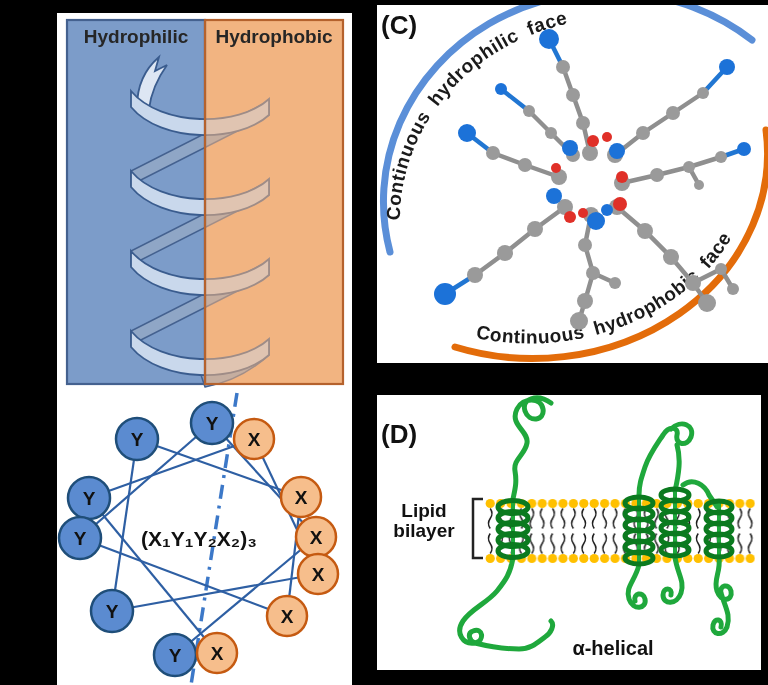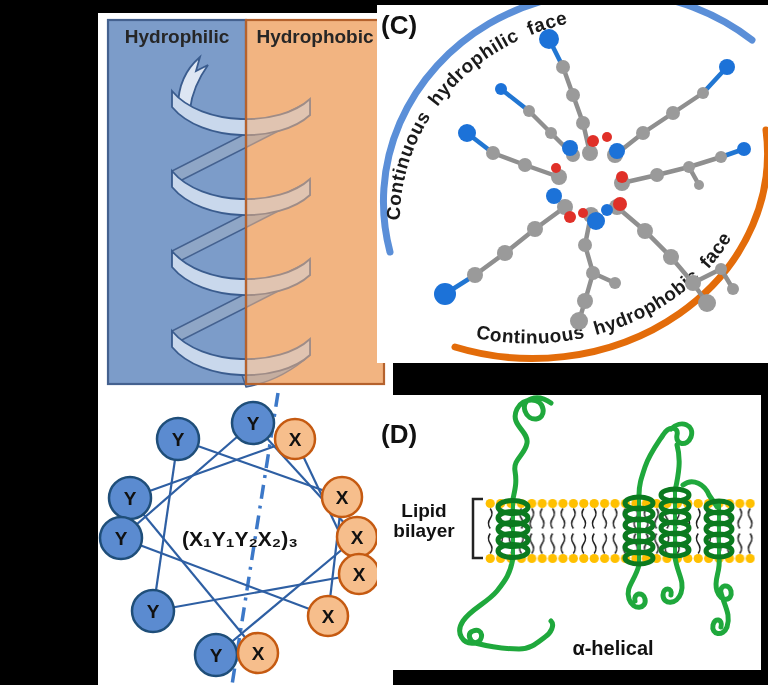--- a/index.html
+++ b/index.html
@@ -2,21 +2,21 @@
 <html><head>
 <meta charset="utf-8">
 <style>
   html,body{margin:0;padding:0;}
   body{
     width:768px;height:685px;position:relative;overflow:hidden;
     background:#000;
     font-family:"Liberation Sans","DejaVu Sans",sans-serif;
   }
   .panel{position:absolute;background:#fff;}
-  .left-card{left:57px;top:13px;width:295px;height:672px;margin-left:41px;}
+  .left-card{left:57px;top:13px;width:295px;height:672px;}
   .panel-c{left:377px;top:5px;width:391px;height:358px;}
   .panel-d{left:377px;top:395px;width:384px;height:275px;}
   svg{display:block;}
   .half-label{font-size:19px;font-weight:700;fill:#262626;}
   .panel-tag{font-size:26px;font-weight:700;fill:#111;}
   .arc-text{font-size:19px;font-weight:700;fill:#1a1a1a;letter-spacing:.5px;word-spacing:5px;}
   .res-letter{font-size:19px;font-weight:700;fill:#111;}
   .res-y{fill:#5B8BD0;stroke:#1F4E79;stroke-width:2.5;}
   .res-x{fill:#F6BE8C;stroke:#C55A11;stroke-width:2.5;}
   .wheel-line{stroke:#2E5FA3;stroke-width:2.2;}

